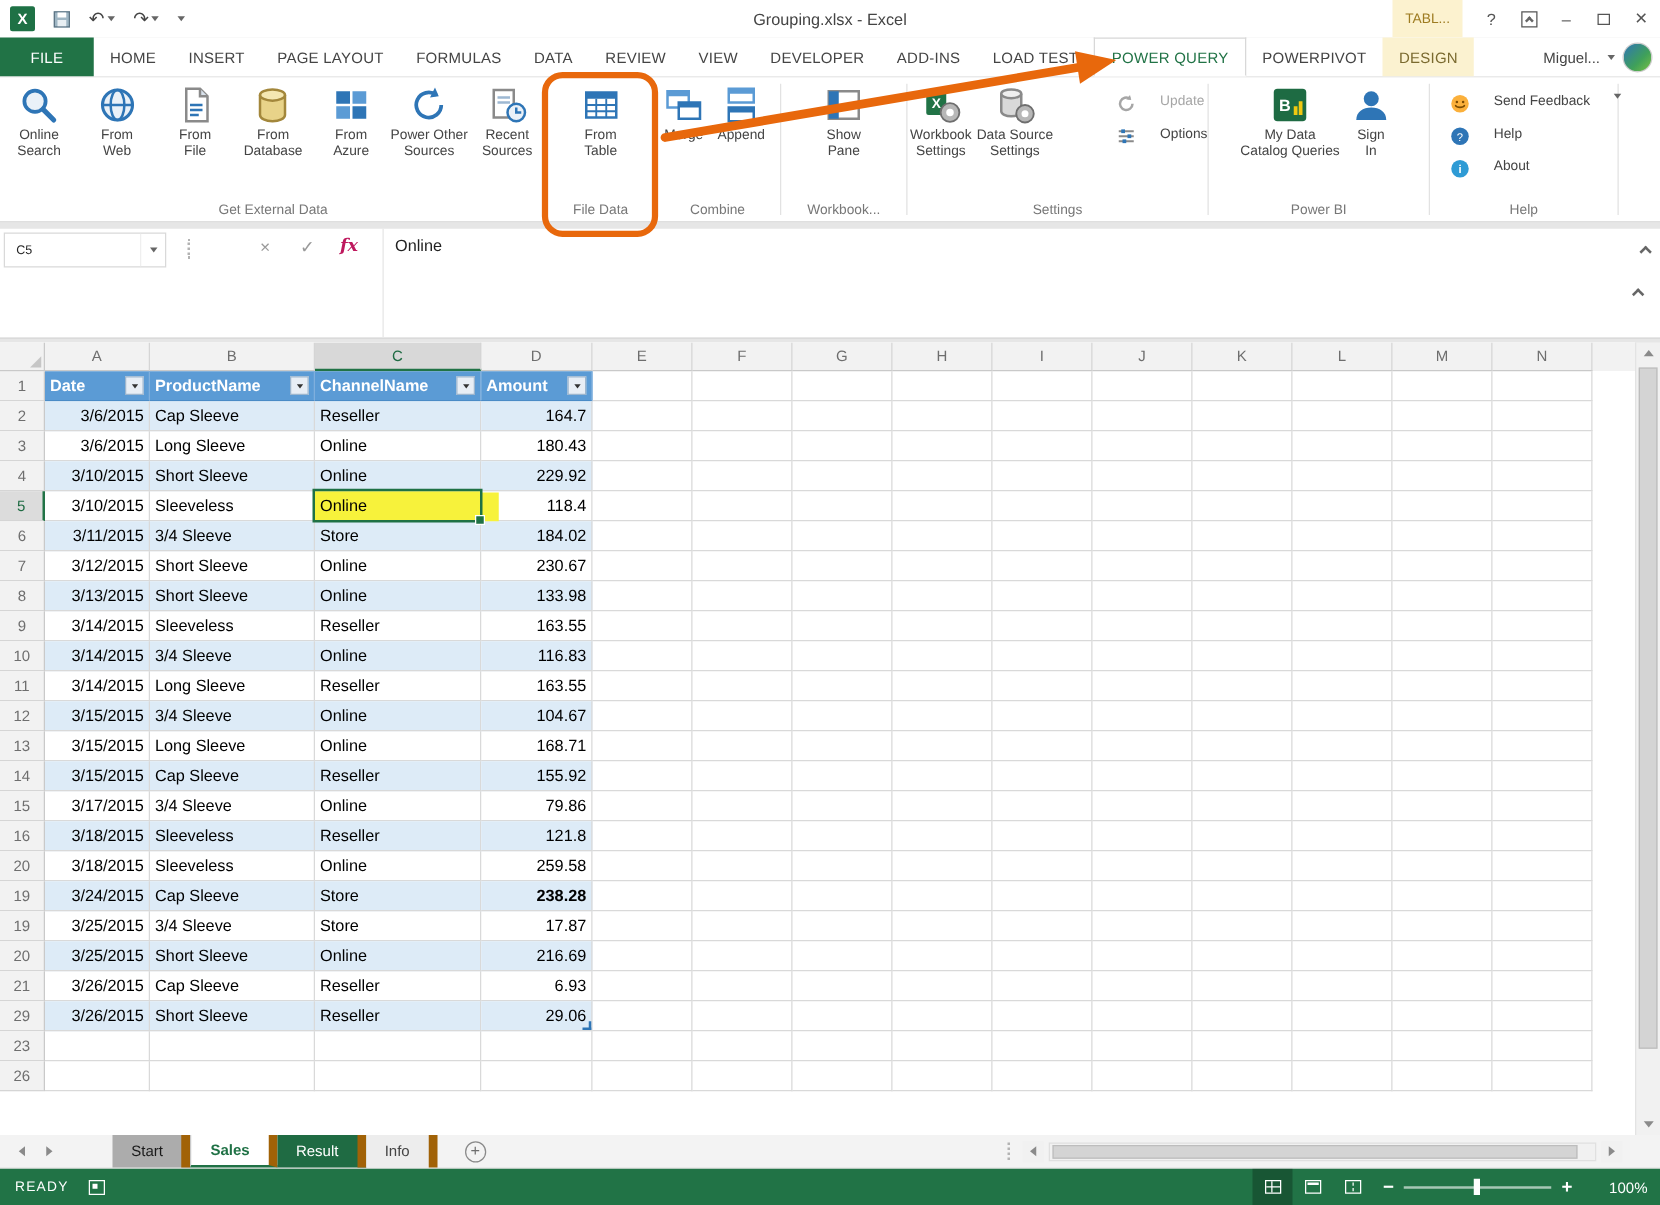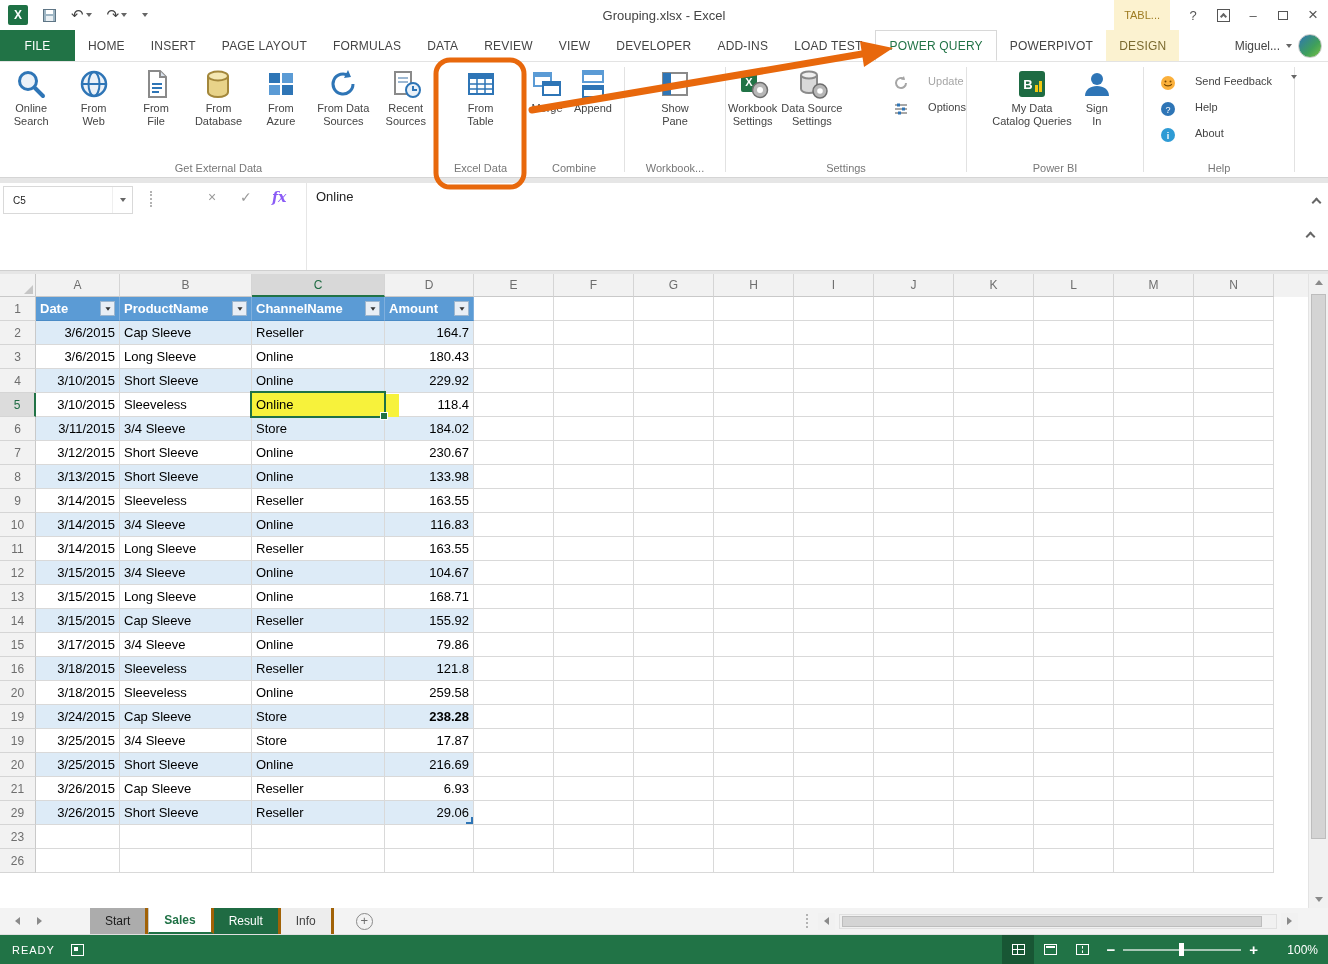--- a/index.html
+++ b/index.html
@@ -54,21 +54,21 @@
   .icon16 { width:16px; height:16px; display:inline-block; flex:none; }
   .caret { width:0; height:0; border-left:3.5px solid transparent; border-right:3.5px solid transparent; border-top:4px solid #666; display:inline-block; }
   .ribbon-collapse { position:absolute; right:12px; bottom:8px; }
 
   
   .fbar { position:absolute; left:0; top:183px; width:1328px; height:88px; background:#fff; border-bottom:1px solid #CFCFCF; }
   .namebox { position:absolute; left:3px; top:3px; width:130px; height:28px; border:1px solid #D9D9D9; background:#fff; display:flex; align-items:center; font-size:10px; padding-left:9px; color:#222; }
   .nb-drop { margin-left:auto; width:20px; height:100%; display:flex; align-items:center; justify-content:center; border-left:1px solid #EFEFEF; }
   .fdots { position:absolute; left:150px; top:8px; height:16px; border-left:2px dotted #B3B3B3; }
   .fbtn { position:absolute; top:6px; font-size:14px; color:#9A9A9A; }
-  .fbtn.fx { color:#8b5cf6; font-family:"DejaVu Serif","Liberation Serif",serif; font-style:italic; font-weight:bold; }
+  .fbtn.fx { color:#be185d; font-family:"DejaVu Serif","Liberation Serif",serif; font-style:italic; font-weight:bold; }
   .fcontent { position:absolute; left:306px; top:0; right:26px; bottom:0; border-left:1px solid #E6E6E6; padding:6px 9px; font-size:13px; color:#222; }
   .fcollapse { position:absolute; right:8px; top:9px; }
 
   
   .grid { position:absolute; left:0; top:274px; width:1308px; height:634px; background:#fff; overflow:hidden; }
   .gh-row { display:flex; height:23px; background:#F2F2F2; }
   .corner { width:36px; height:23px; background:#F2F2F2; border-right:1px solid #C9C9C9; border-bottom:1px solid #C9C9C9; position:relative; flex:none; }
   .corner::after { content:""; position:absolute; right:2px; bottom:2px; border-left:9px solid transparent; border-bottom:9px solid #C6C6C6; }
   .gh-cell { height:23px; border-right:1px solid #D5D5D5; border-bottom:1px solid #C9C9C9; color:#6E6E6E; font-size:12px; display:flex; align-items:center; justify-content:center; flex:none; }
   .gh-cell.sel { background:#D8D8D8; border-bottom:2px solid #217346; color:#1F6B43; }
@@ -97,21 +97,21 @@
   .tri-up { width:0; height:0; border-left:4px solid transparent; border-right:4px solid transparent; border-bottom:5px solid #8A8A8A; }
   .tri-down { width:0; height:0; border-left:4px solid transparent; border-right:4px solid transparent; border-top:5px solid #8A8A8A; }
   .tri-left { width:0; height:0; border-top:4px solid transparent; border-bottom:4px solid transparent; border-right:5px solid #8A8A8A; }
   .tri-right { width:0; height:0; border-top:4px solid transparent; border-bottom:4px solid transparent; border-left:5px solid #8A8A8A; }
 
   
   .sheetbar { position:absolute; left:0; top:908px; width:1328px; height:27px; background:#F3F3F3; display:flex; align-items:center; border-bottom:1px solid #E0E0E0; }
   .snav { width:22px; display:flex; justify-content:center; }
   .snav:first-child { margin-left:6px; }
   #sheetTabs { display:flex; height:100%; margin-left:40px; }
-  .stab { height:100%; padding:0 15px; display:flex; align-items:center; font-size:12px; color:#444; border-right:3px solid #a16207; background:#EDEDED; }
+  .stab { height:100%; padding:0 15px; display:flex; align-items:center; font-size:12px; color:#444; border-right:7px solid #a16207; background:#EDEDED; }
   .stab.gray { background:#ACACAC; color:#1A1A1A; }
   .stab.active { background:#fff; color:#1F7145; font-weight:bold; border-bottom:2px solid #1F7145; border-left:1px solid #C9C9C9; }
   .stab.green { background:#1F6B43; color:#fff; }
   .addsheet { width:17px; height:17px; border:1px solid #8A8A8A; border-radius:50%; color:#6E6E6E; font-size:13px; line-height:14px; text-align:center; margin-left:22px; }
   .sb-right { margin-left:auto; display:flex; align-items:center; margin-right:30px; gap:4px; }
   .sdots { height:14px; border-left:2px dotted #B3B3B3; margin-right:6px; }
   .hs-btn { width:17px; height:17px; display:flex; align-items:center; justify-content:center; background:#F1F1F1; }
   .hscroll { width:438px; height:15px; background:#F1F1F1; border:1px solid #E0E0E0; position:relative; }
   .hs-thumb { position:absolute; left:2px; top:1px; bottom:1px; width:420px; background:#D4D4D4; border:1px solid #BDBDBD; }
 
@@ -254,21 +254,21 @@
             <div class="blbl">From</div>
             <div class="blbl">Azure</div>
           </div>
           <div class="rbtn-lg">
             <div class="icon32">
               <svg viewBox="0 0 32 32">
                 <path d="M26 16a10 10 0 1 1-4-8" fill="none" stroke="#2E75B6" stroke-width="3"></path>
                 <path d="M21 2l3 7-7 1z" fill="#2E75B6"></path>
               </svg>
             </div>
-            <div class="blbl">From Data</div>
+            <div class="blbl">Power Other</div>
             <div class="blbl">Sources</div>
           </div>
           <div class="rbtn-lg">
             <div class="icon32">
               <svg viewBox="0 0 32 32">
                 <rect x="5" y="4" width="16" height="22" fill="#FFF" stroke="#8A8A8A" stroke-width="2"></rect>
                 <rect x="8" y="9" width="10" height="2" fill="#9DB8D2"></rect>
                 <rect x="8" y="13" width="10" height="2" fill="#9DB8D2"></rect>
                 <circle cx="23" cy="22" r="7" fill="#EAF1F8" stroke="#2E75B6" stroke-width="2"></circle>
                 <path d="M23 18v4h4" fill="none" stroke="#2E75B6" stroke-width="2"></path>
@@ -291,21 +291,21 @@
                 <line x1="12" y1="11" x2="12" y2="26" stroke="#2E75B6" stroke-width="1.5"></line>
                 <line x1="20" y1="11" x2="20" y2="26" stroke="#2E75B6" stroke-width="1.5"></line>
                 <line x1="4" y1="16" x2="28" y2="16" stroke="#2E75B6" stroke-width="1.5"></line>
                 <line x1="4" y1="21" x2="28" y2="21" stroke="#2E75B6" stroke-width="1.5"></line>
               </svg>
             </div>
             <div class="blbl">From</div>
             <div class="blbl">Table</div>
           </div>
         </div>
-        <div class="rg-label">Excel Data</div>
+        <div class="rg-label">File Data</div>
       </div>
       <div class="rsep"></div>
       <div class="rgroup" style="width: 100px;">
         <div class="grow-btns">
           <div class="rbtn-lg">
             <div class="icon32">
               <svg viewBox="0 0 32 32">
                 <rect x="3" y="5" width="17" height="13" fill="#FFF" stroke="#5B9BD5" stroke-width="2"></rect>
                 <rect x="3" y="5" width="17" height="4" fill="#5B9BD5"></rect>
                 <rect x="12" y="14" width="17" height="13" fill="#FFF" stroke="#2E75B6" stroke-width="2"></rect>

